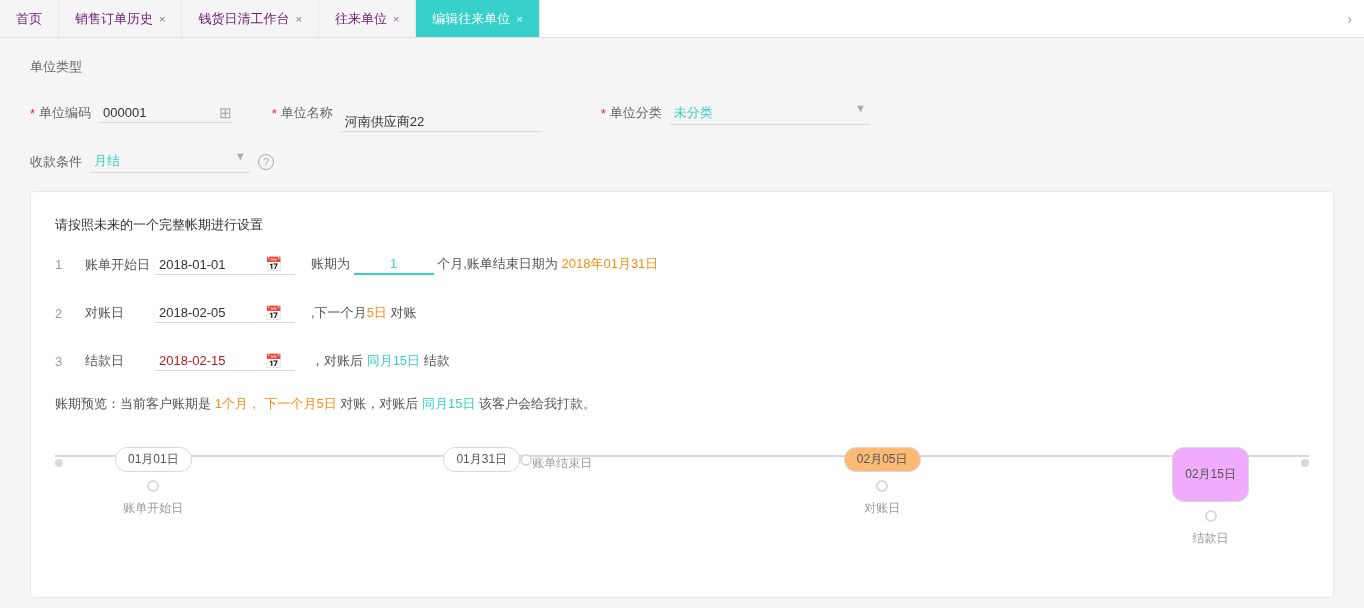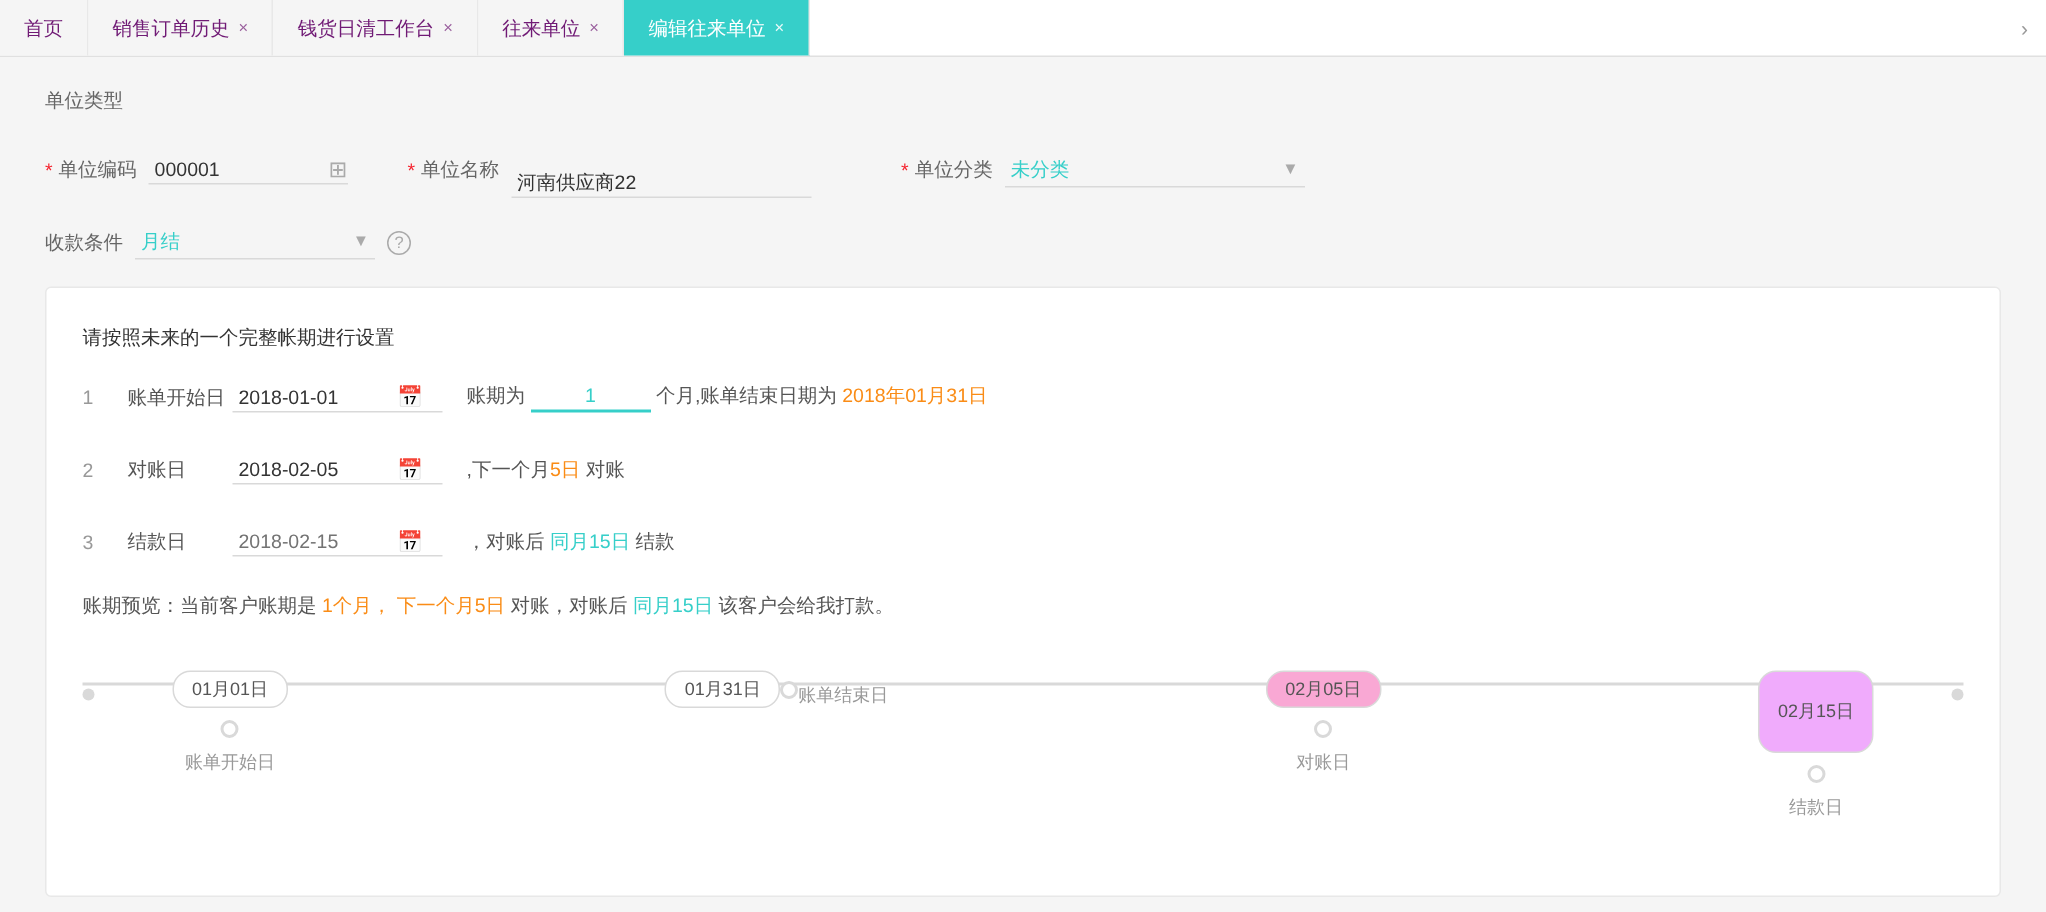--- a/index.html
+++ b/index.html
@@ -139,21 +139,21 @@
     }
     .input-with-icon .icon {
       color: #aaa;
       font-size: 14px;
       cursor: pointer;
     }
 
     
     .select-field {
       display: flex;
-      align-items: center;
+      align-items: flex-start;
       border-bottom: 1px solid #d9d9d9;
       width: 200px;
       cursor: pointer;
     }
     .select-value {
       flex: 1;
       padding: 2px 4px;
       font-size: 13px;
       color: #36cfc9;
     }
@@ -388,21 +388,21 @@
       </div>
       <span class="period-desc">
         <span>,下一个月</span><span class="highlight-orange">5日</span><span> 对账</span>
       </span>
     </div>
 
     <div class="period-row" style="margin-bottom:8px;">
       <span class="period-num">3</span>
       <span class="period-label">结款日</span>
       <div class="period-date-input">
-        <input type="text" value="2018-02-15" style="border: none; outline: none; font-size: 13px; color: #737373; background: transparent; width: 110px; padding: 2px 4px;">
+        <input type="text" value="2018-02-15" style="border: none; outline: none; font-size: 13px; color: #b91c1c; background: transparent; width: 110px; padding: 2px 4px;">
         <span class="cal-icon">📅</span>
       </div>
       <span class="period-desc">
         <span>，对账后 </span><span class="highlight-teal">同月15日</span><span> 结款</span>
       </span>
     </div>
 
     <div class="preview-section">
       <div class="preview-text">
         <span>账期预览：当前客户账期是</span>
@@ -430,21 +430,21 @@
           <div class="timeline-point" style="margin-left:0;">
             <div style="position:relative;display:flex;flex-direction:row;align-items:center;">
               <div style="background:#fff;border:1px solid #d9d9d9;border-radius:12px;padding:3px 12px;font-size:12px;color:#555;white-space:nowrap;margin-bottom:8px;">01月31日</div>
               <div style="width:12px;height:12px;border-radius:50%;border:2px solid #d9d9d9;background:#fff;z-index:2;margin-bottom:8px;"></div>
               <span style="font-size:12px;color:#999;">账单结束日</span>
             </div>
           </div>
 
           <div class="timeline-point" style="margin-left:0;">
             <div style="position:relative;display:flex;flex-direction:column;align-items:center;">
-              <div style="background:#f9a8d4;border:1px solid #d9d9d9;border-radius:12px;padding:3px 12px;font-size:12px;color:#555;white-space:nowrap;margin-bottom:8px;">02月05日</div>
+              <div style="background:#fdba74;border:1px solid #d9d9d9;border-radius:12px;padding:3px 12px;font-size:12px;color:#555;white-space:nowrap;margin-bottom:8px;">02月05日</div>
               <div style="width:12px;height:12px;border-radius:50%;border:2px solid #d9d9d9;background:#fff;z-index:2;margin-bottom:8px;"></div>
               <span style="font-size:12px;color:#999;">对账日</span>
             </div>
           </div>
 
           <div class="timeline-point" style="margin-right:60px;">
             <div style="position:relative;display:flex;flex-direction:column;align-items:center;">
               <div style="background:#f0abfc;border:1px solid #d9d9d9;border-radius:12px;padding:18px 12px;font-size:12px;color:#555;white-space:nowrap;margin-bottom:8px;">02月15日</div>
               <div style="width:12px;height:12px;border-radius:50%;border:2px solid #d9d9d9;background:#fff;z-index:2;margin-bottom:8px;"></div>
               <span style="font-size:12px;color:#999;">结款日</span>

